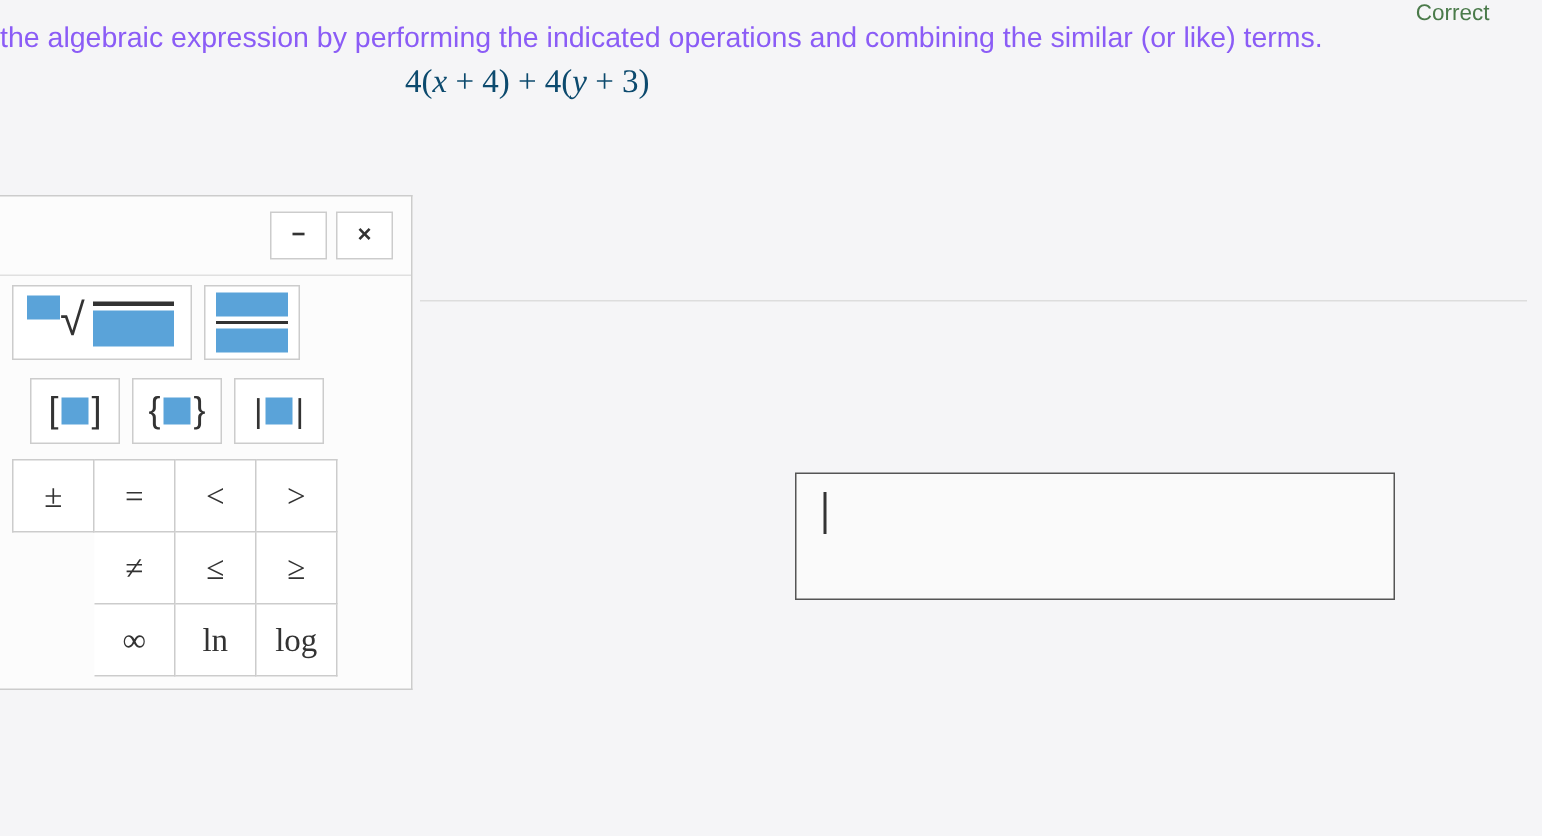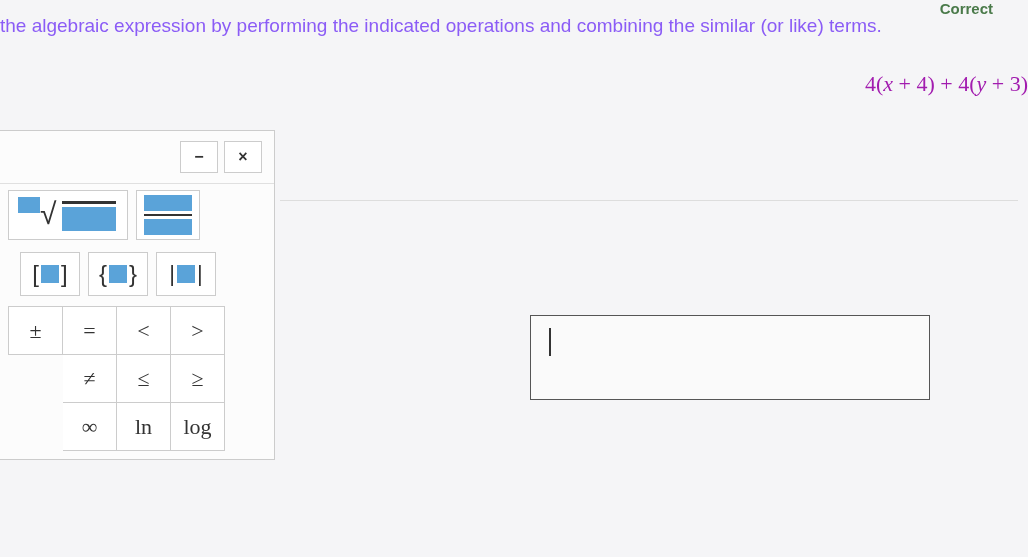--- a/index.html
+++ b/index.html
@@ -11,37 +11,36 @@
       overflow: hidden;
       position: relative;
     }
     .top-bar {
       position: absolute;
       top: 0;
       right: 0;
       padding: 0 35px;
       color: #4a7a4a;
       font-size: 15px;
-      font-weight: 700;
+      font-weight: 400;
       text-align: center;
     }
     .question-area {
       padding: 12px 10px 0 0;
       font-size: 19px;
       color: #8b5cf6;
       line-height: 1.5;
     }
     .expression {
-      text-align: right;
+      text-align: left;
       padding-left: 270px;
-      margin-top: 30px;
       font-family: "Times New Roman", serif;
       font-size: 22px;
       font-style: italic;
-      color: #a21caf;
+      color: #0c4a6e;
     }
     .expression .num { font-style: normal; }
     .editor-container {
       position: absolute;
       left: 0;
       top: 130px;
       width: 275px;
       background: #fcfcfc;
       border: 1px solid #ccc;
       border-left: none;

